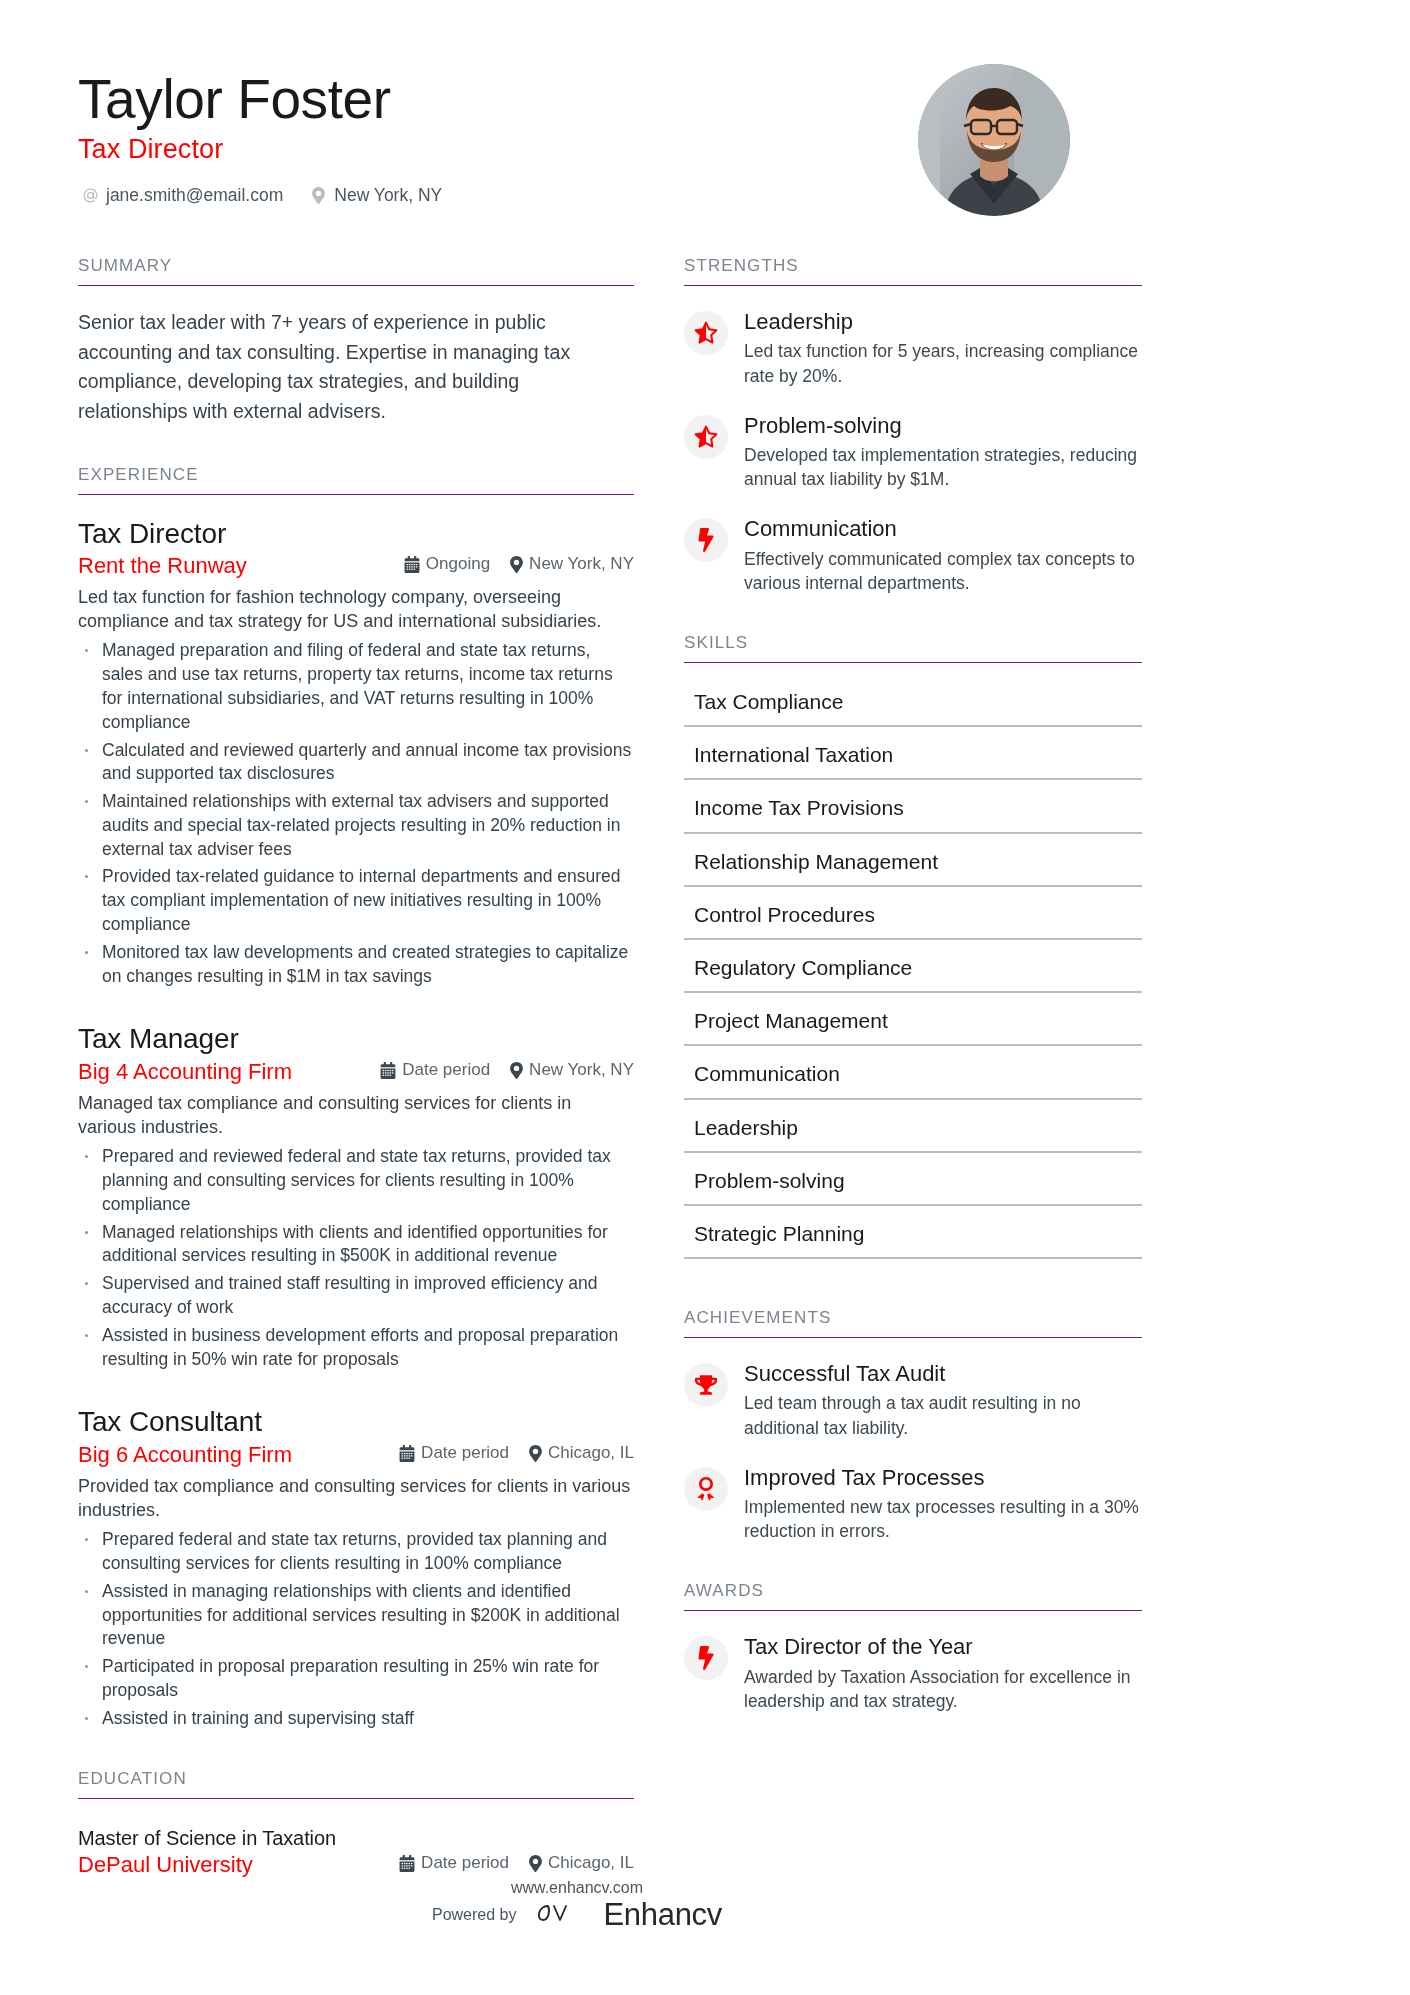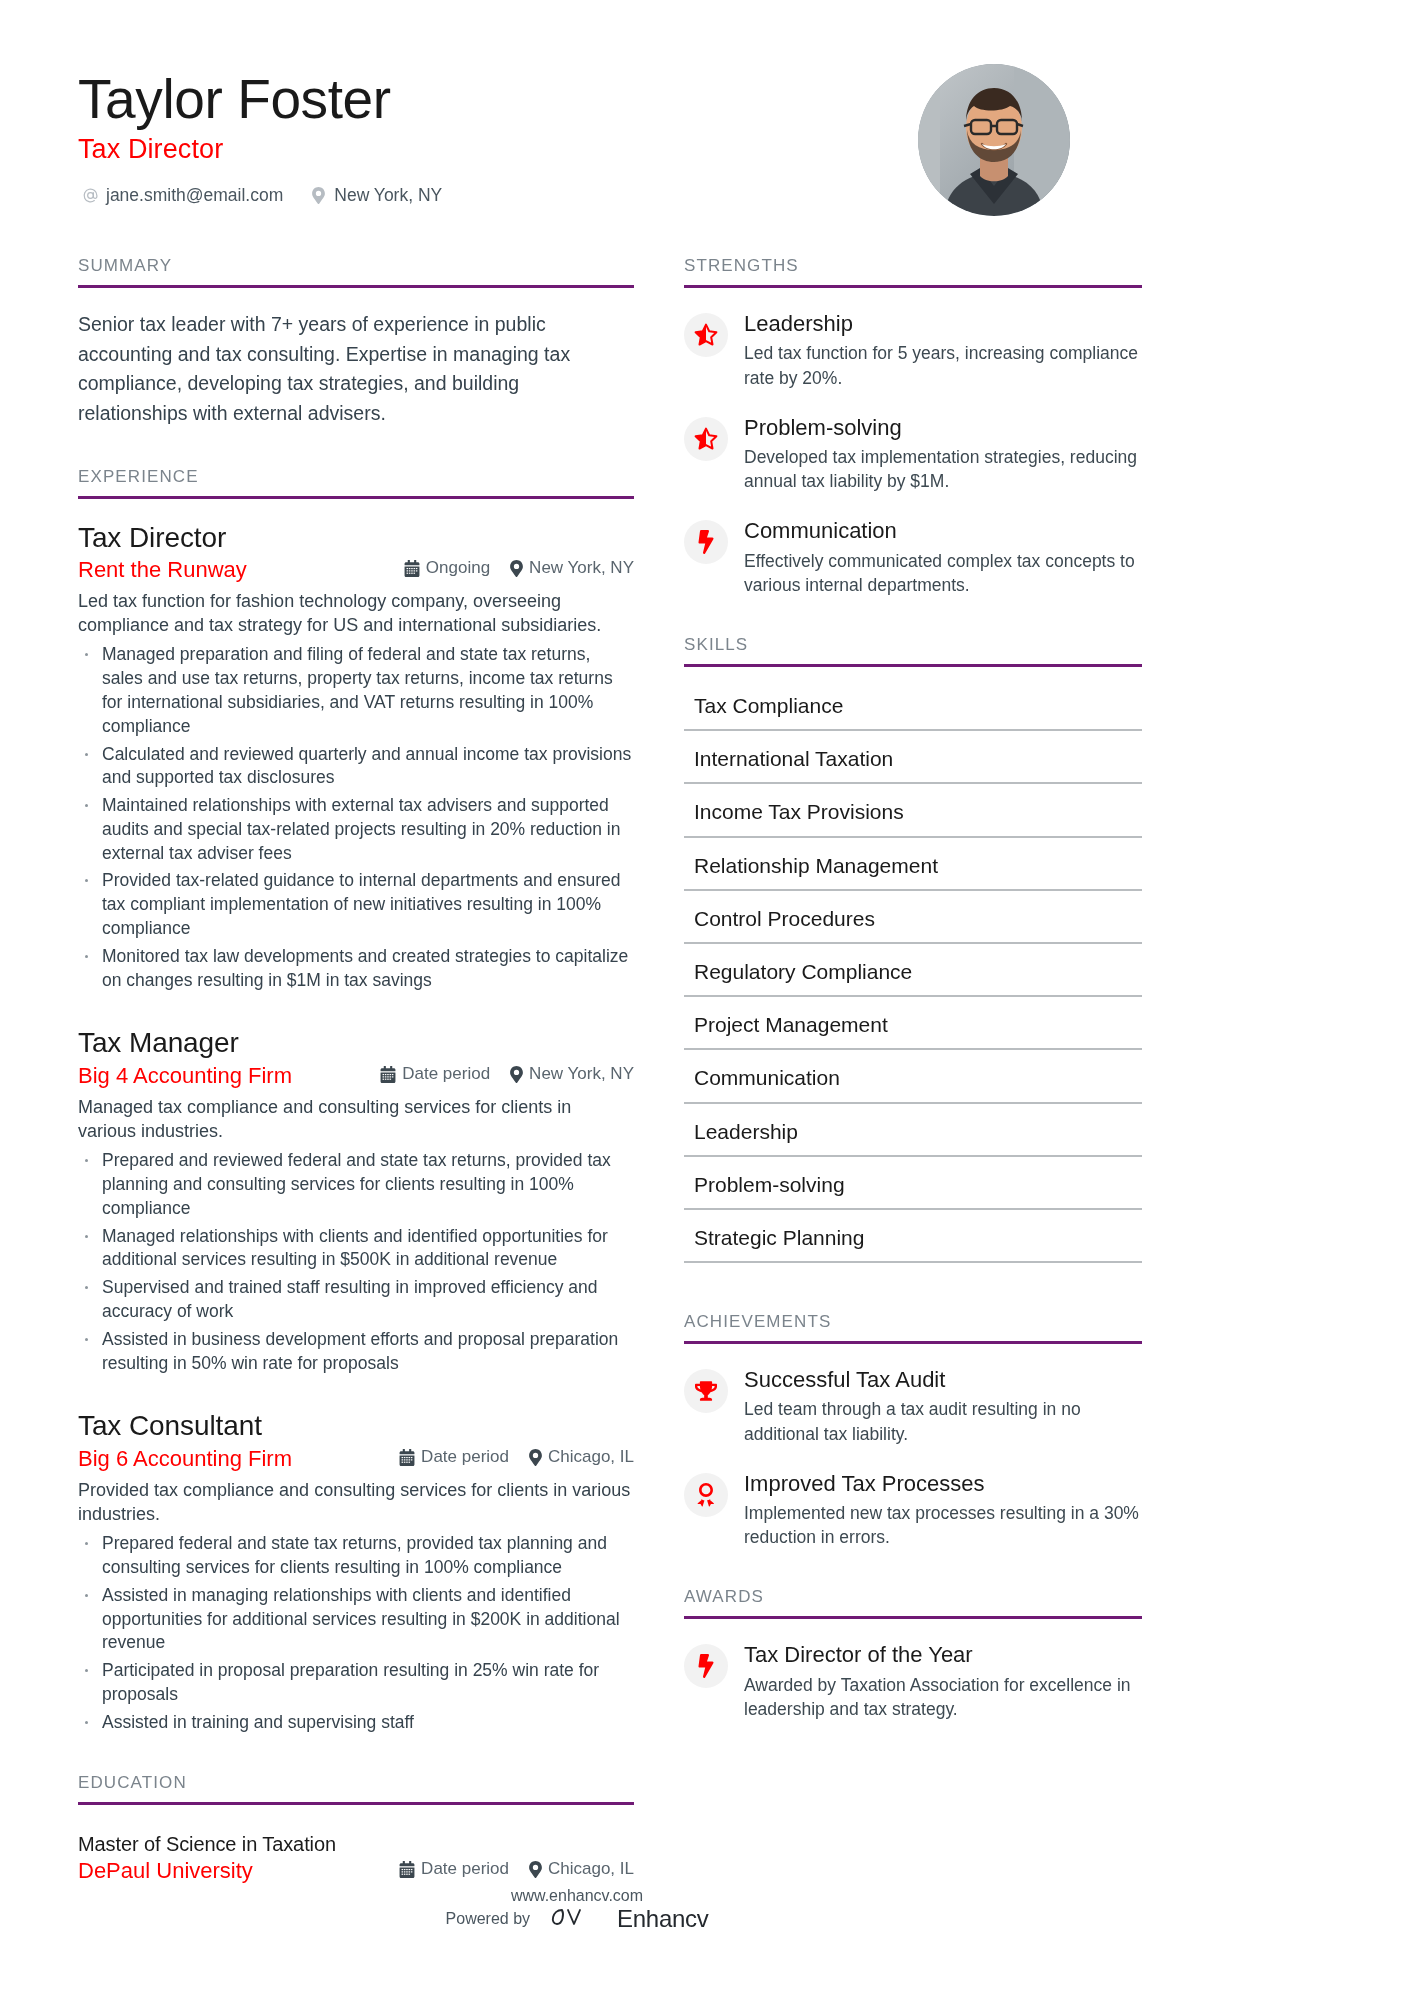--- a/index.html
+++ b/index.html
@@ -84,21 +84,21 @@
   .col-right { width: 458px; flex-shrink: 0; }
 
   
   .sec-head {
     font-size: 17px;
     letter-spacing: 1.1px;
     color: #7b848c;
     font-weight: 400;
     text-transform: uppercase;
     padding-bottom: 9px;
-    border-bottom: 3px solid #701a75;
+    border-bottom: 1px solid #701a75;
     margin-bottom: 22px;
   }
   .sec { margin-bottom: 38px; }
 
   
   .summary-text {
     font-size: 19.5px;
     line-height: 1.52;
     color: #36434d;
   }
@@ -246,21 +246,21 @@
   .powered {
     font-size: 16px;
     color: #4a565f;
   }
   .brand {
     display: flex;
     align-items: center;
     gap: 9px;
   }
   .brand-name {
-    font-size: 24px;
+    font-size: 31px;
     color: #24292e;
     letter-spacing: -0.3px;
     margin-left: 24px;
   }
 </style>
 </head>
 <body>
 
 <div class="page">
 

